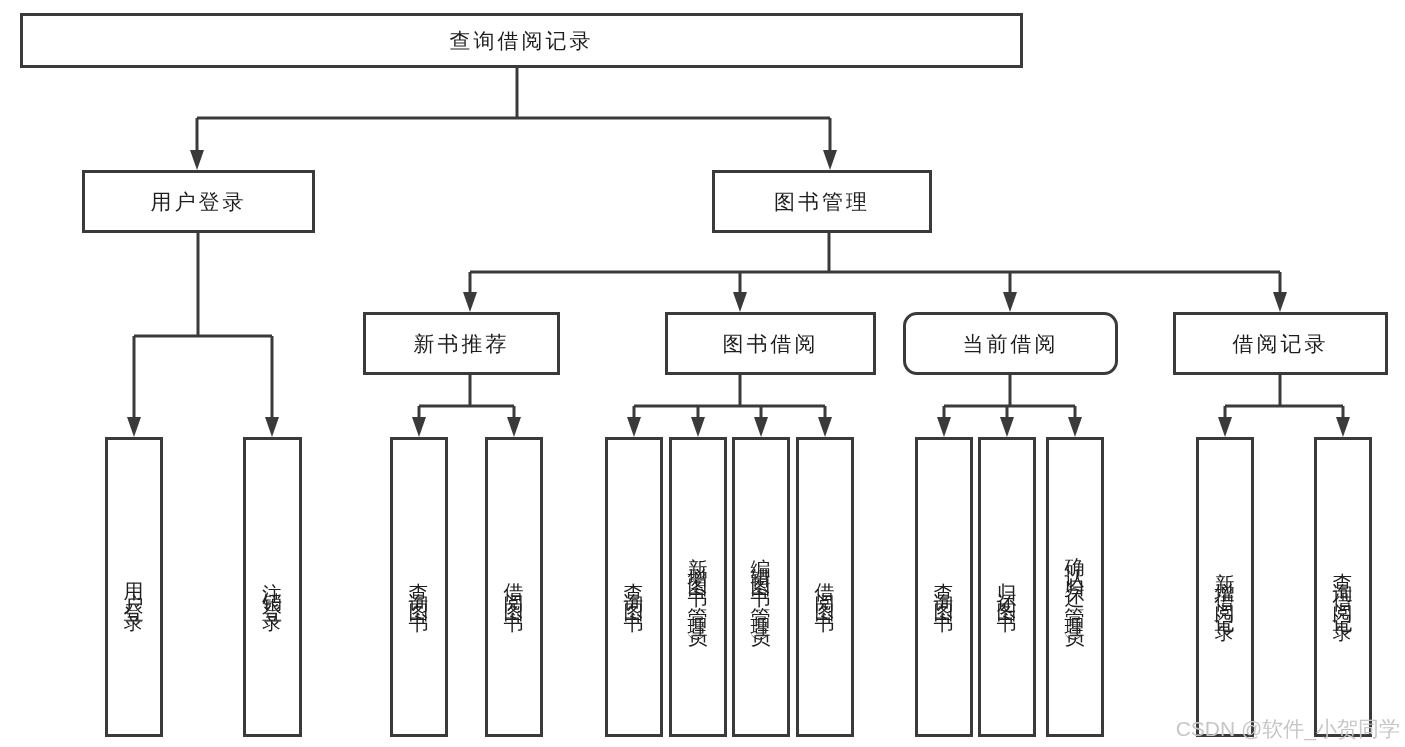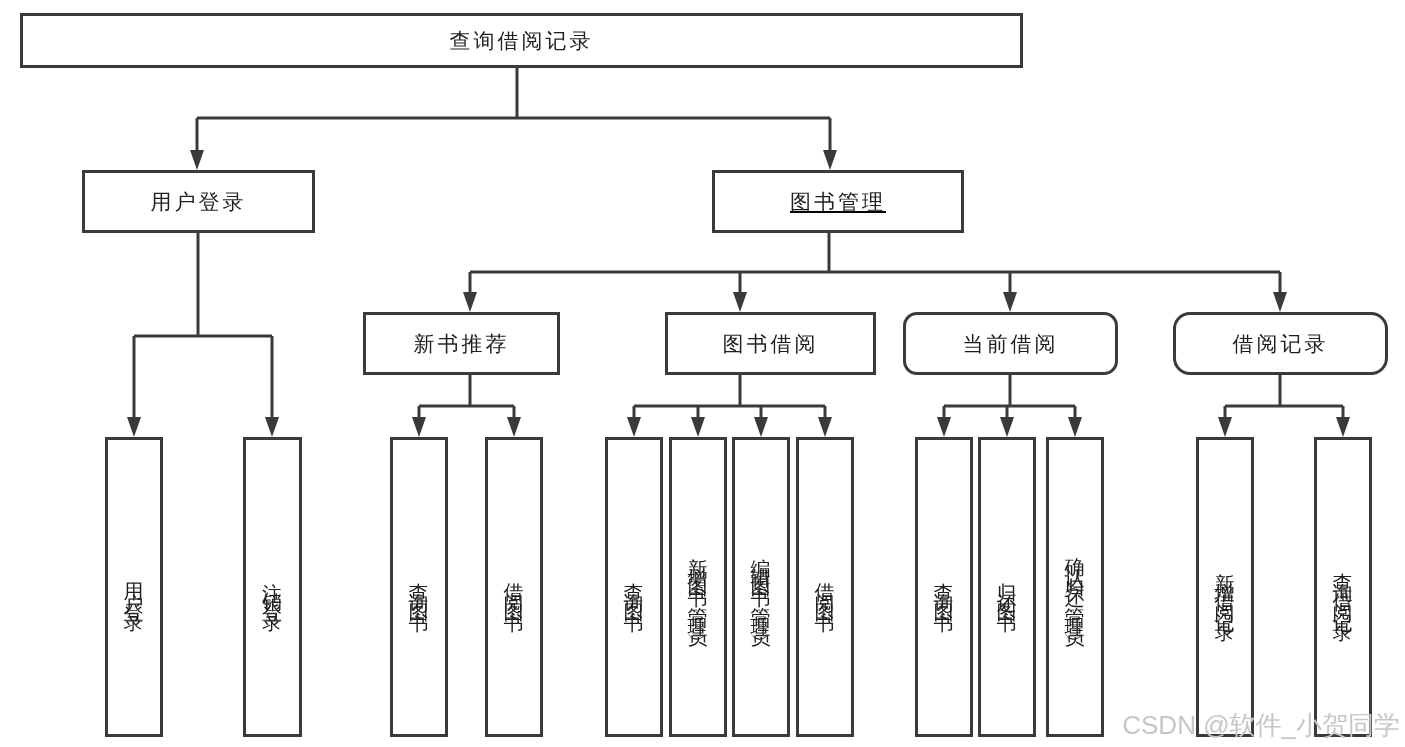--- a/index.html
+++ b/index.html
@@ -36,21 +36,21 @@
     writing-mode:vertical-rl;
     text-orientation:mixed;
     font-size:20px;
     letter-spacing:10px;
     color:#1e1e1e;
     line-height:1;
   }
   #watermark{
     position:absolute;
     right:5px;bottom:4px;
-    font-size:26px;
+    font-size:21px;
     color:#c6c6c6;
     z-index:3;
     white-space:nowrap;
   }
 </style>
 </head>
 <body>
 
 <div id="canvas">
 
@@ -120,34 +120,34 @@
     </g>
   </svg>
 
   <div class="box" style="left:20px;top:13px;width:1003px;height:55px;">
     <span class="hlabel">查询借阅记录</span>
   </div>
 
   <div class="box" style="left:82px;top:170px;width:233px;height:63px;">
     <span class="hlabel">用户登录</span>
   </div>
-  <div class="box" style="left:712px;top:170px;width:252px;height:63px;text-decoration:underline;">
+  <div class="box" style="left:712px;top:170px;width:220px;height:63px;">
     <span class="hlabel">图书管理</span>
   </div>
 
   <div class="box" style="left:363px;top:312px;width:197px;height:63px;">
     <span class="hlabel">新书推荐</span>
   </div>
   <div class="box" style="left:633px;top:312px;width:211px;height:63px;margin-left:32px;">
     <span class="hlabel">图书借阅</span>
   </div>
   <div class="box" style="left:903px;top:312px;width:215px;height:63px;border-radius:14px;">
     <span class="hlabel">当前借阅</span>
   </div>
-  <div class="box" style="left:1173px;top:312px;width:215px;height:63px;border-radius:17px;">
+  <div class="box" style="left:1173px;top:312px;width:215px;height:63px;">
     <span class="hlabel">借阅记录</span>
   </div>
 
   <div class="leaf" style="left:105px;">
     <span class="vlabel">用户登录</span>
   </div>
   <div class="leaf" style="left:243px;width:59px;">
     <span class="vlabel">注销登录</span>
   </div>
 

